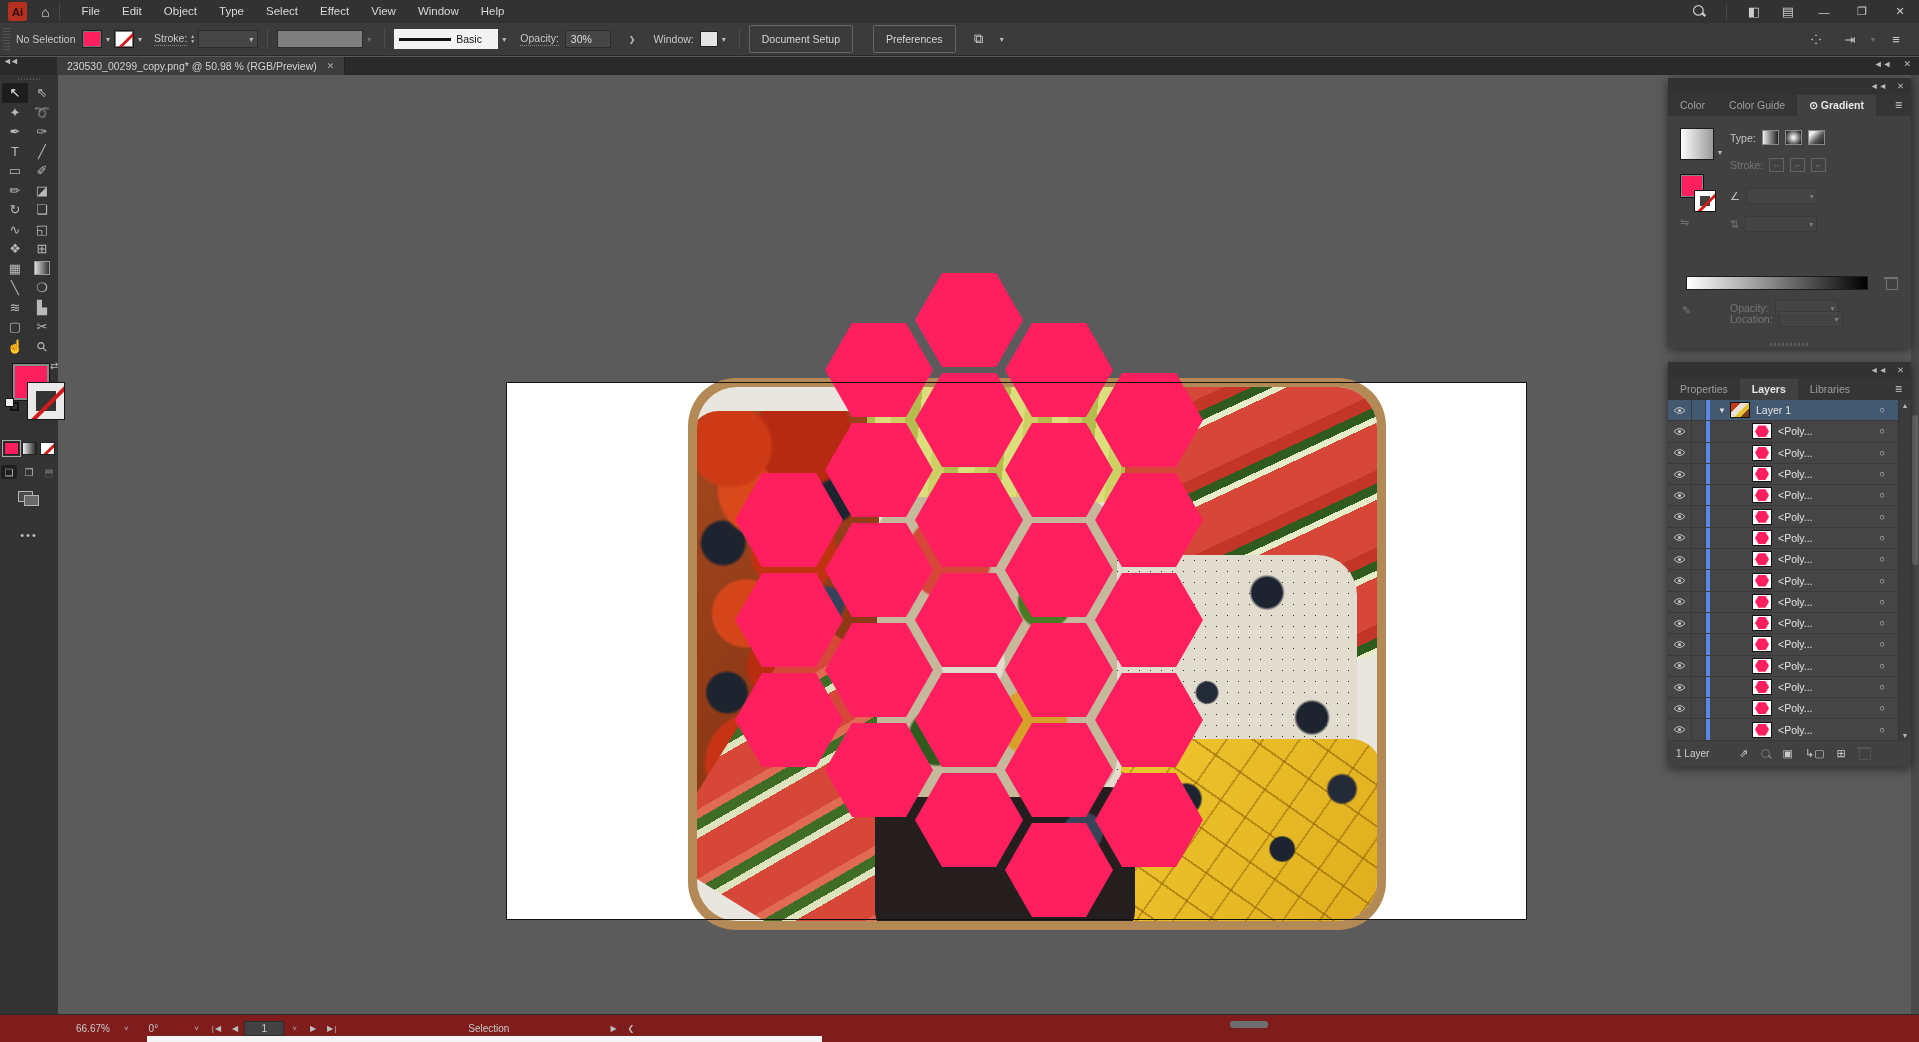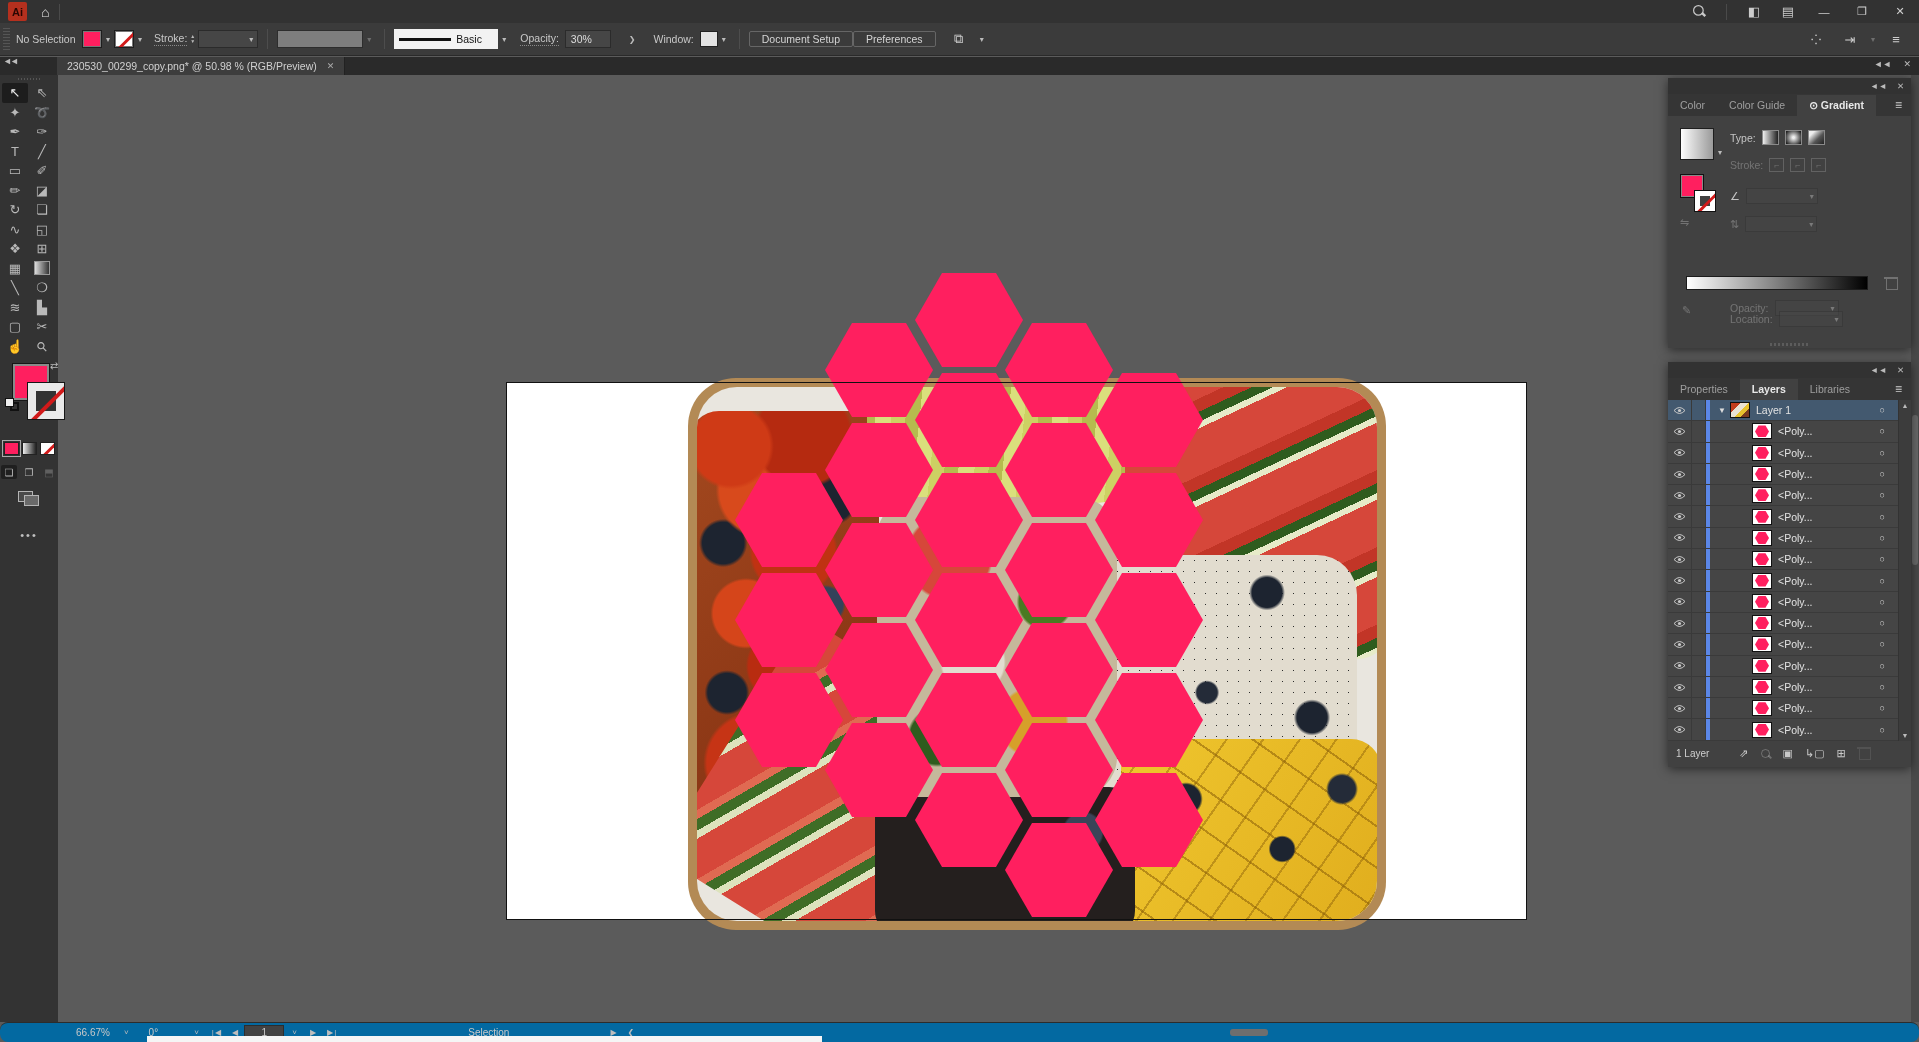--- a/index.html
+++ b/index.html
@@ -25,21 +25,21 @@
   .grip { width:7px; height:22px; margin:0 6px 0 3px; background:repeating-linear-gradient(0deg,#555 0 1px,transparent 1px 3px); }
   .nosel { width:66px; }
   .swatch { width:20px; height:18px; border:1px solid #1e1e1e; outline:1px solid #777; outline-offset:-2px; }
   .chev { font-size:8px; color:#bbb; padding:0 4px; }
   .lbl-dotted { border-bottom:1px dotted #8a8a8a; padding-bottom:1px; }
   .stepper { display:flex; flex-direction:column; font-size:5px; line-height:5px; color:#bbb; margin:0 3px; }
   .dd-box { height:18px; background:#464646; border:1px solid #2b2b2b; display:flex; align-items:center; justify-content:flex-end; }
   .brush-box { width:86px; height:18px; background:#8a8a8a; border:1px solid #2b2b2b; opacity:.85; }
   .basic-box { width:104px; height:20px; background:#f2f2f2; color:#111; display:flex; align-items:center; padding:0 5px; gap:5px; }
   .basic-line { flex:0 0 52px; height:3px; background:#111; }
-  .cb-btn { height:16px; padding:0 12px; border:1px solid #666; border-radius:2px; display:flex; align-items:center; color:#d5d5d5; }
+  .cb-btn { height:28px; padding:0 12px; border:1px solid #666; border-radius:2px; display:flex; align-items:center; color:#d5d5d5; }
   .vsep { width:1px; height:20px; background:#4d4d4d; margin:0 9px; }
   .opac-field { width:46px; height:18px; background:#464646; border:1px solid #2b2b2b; display:flex; align-items:center; padding-left:5px; color:#ddd; }
   .style-sw { width:18px; height:16px; background:#e3e3e3; border:1px solid #222; }
 
   
   .tabbar { position:absolute; left:0; top:57px; width:100%; height:18px; background:#2a2a2a; z-index:58; }
   .collapse-l { position:absolute; left:3px; top:-1px; font-size:9px; color:#bbb; letter-spacing:-2px; }
   .doctab { position:absolute; left:57px; top:0; height:18px; background:#3d3d3d; color:#d0d0d0;
             display:flex; align-items:center; gap:10px; padding:0 10px; font-size:10.5px; border-right:1px solid #222; }
   .doctab .x { font-size:9px; color:#aaa; }
@@ -146,39 +146,50 @@
   .l-foot { height:26px; background:#414141; display:flex; align-items:center; padding:0 8px; gap:12px; color:#cfcfcf; }
   .l-foot .cnt { font-size:10px; margin-right:18px; }
   .f-ic { font-size:11px; color:#c9c9c9; }
   .f-ic.dis { opacity:.35; }
   .mag { position:relative; width:10px; height:10px; display:inline-block; }
   .mag::before { content:""; position:absolute; left:0; top:0; width:7px; height:7px; border:1.5px solid #c9c9c9; border-radius:50%; }
   .mag::after { content:""; position:absolute; left:7px; top:7px; width:4px; height:1.5px; background:#c9c9c9; transform:rotate(45deg); }
   .mag.dis::before,.mag.dis::after { opacity:.35; }
 
   
-  .statusbar { position:absolute; left:0; bottom:0; width:100%; height:20px; background:#0369a1; border-top:1px solid #2c2c2c;
-               display:flex; align-items:center; font-size:10px; color:#c9c9c9; z-index:61;border-radius:8px; }
+  .statusbar { position:absolute; left:0; bottom:0; width:100%; height:28px; background:#7f1d1d; border-top:1px solid #2c2c2c;
+               display:flex; align-items:center; font-size:10px; color:#c9c9c9; z-index:61; }
   .sb-item { display:flex; align-items:center; gap:4px; padding:0 6px; }
   .sb-dd { font-size:8px; color:#bbb; padding:0 8px; }
   .sb-field { width:40px; height:15px; background:#424242; border:1px solid #2d2d2d; display:flex; align-items:center; justify-content:center; }
   .sb-nav { font-size:8px; letter-spacing:1px; color:#bdbdbd; padding:0 5px; }
   .sb-sel { margin-left:120px; }
   .h-thumb { position:absolute; left:1230px; top:6px; width:38px; height:7px; background:#6e6e6e; border-radius:3px; }
   .white-strip { position:absolute; left:147px; bottom:0px; width:675px; height:6px; background:#f5f5f5; z-index:62; }
 </style>
 </head>
 <body>
 
 <div class="app">
 
   <div class="menubar">
     <div class="ai-logo">Ai</div>
     <div class="home-ic">⌂</div>
     <div class="menu-sep"></div>
+    <div id="menus" style="display:flex">
+        <div class="menu-item">File</div>
+        <div class="menu-item">Edit</div>
+        <div class="menu-item">Object</div>
+        <div class="menu-item">Type</div>
+        <div class="menu-item">Select</div>
+        <div class="menu-item">Effect</div>
+        <div class="menu-item">View</div>
+        <div class="menu-item">Window</div>
+        <div class="menu-item">Help</div>
+      </div>
     <div class="mb-right">
       <div class="mb-ic"><span class="mag" style="transform:scale(1.2)"></span></div>
       <div class="menu-sep"></div>
       <div class="mb-ic">◧</div>
       <div class="mb-ic">▤</div>
       <div class="win-btn">—</div>
       <div class="win-btn">❐</div>
       <div class="win-btn">✕</div>
     </div>
   </div>
@@ -210,21 +221,21 @@
     </div>
     <div class="chev">▾</div>
     <span class="lbl-dotted" style="margin-left:10px">Opacity:</span>
     <div class="opac-field" style="margin-left:6px">30%</div>
     <div class="chev" style="margin-left:14px">❯</div>
     <span style="margin-left:14px">Window:</span>
     <div class="style-sw" style="margin-left:6px"></div>
     <div class="chev">▾</div>
     <div class="vsep"></div>
     <div class="cb-btn">Document Setup</div>
-    <div class="cb-btn" style="margin-left:0">Preferences</div>
+    <div class="cb-btn" style="margin-left:20px">Preferences</div>
     <div class="mb-ic" style="margin-left:6px">⧉</div>
     <div class="chev">▾</div>
     <div class="mb-right" style="margin-right:6px">
       <div class="mb-ic">⁘</div>
       <div class="mb-ic">⇥</div>
       <div class="chev" style="opacity:.4">▾</div>
       <div class="mb-ic">≡</div>
     </div>
   </div>
 

